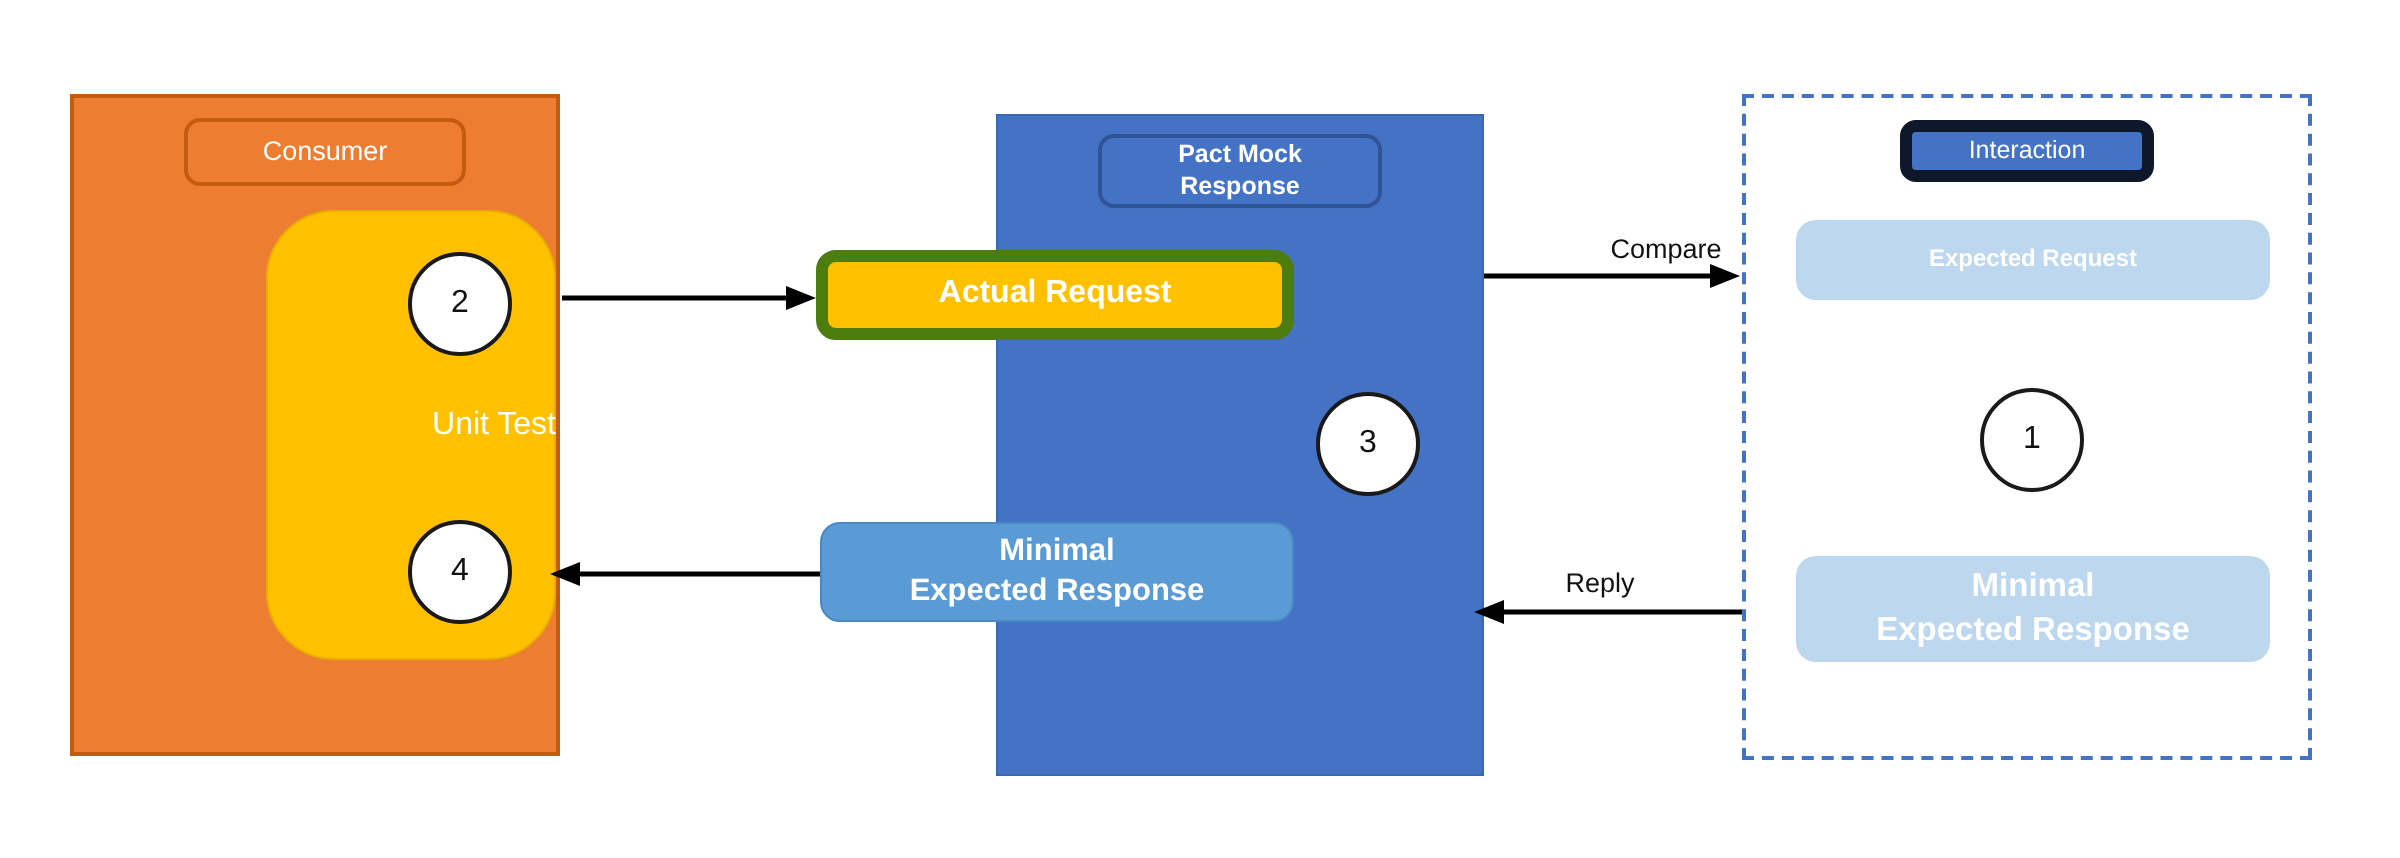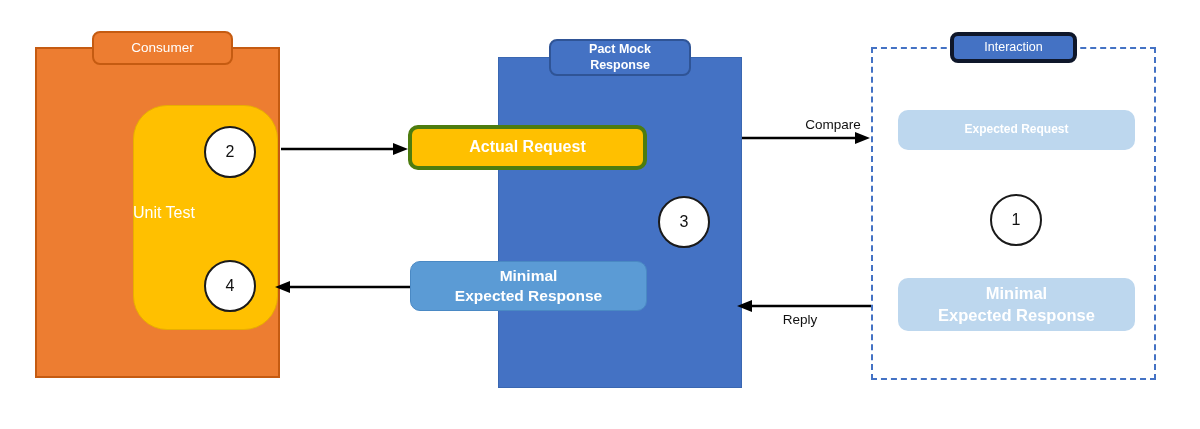--- a/index.html
+++ b/index.html
@@ -10,57 +10,57 @@
   .abs{position:absolute;box-sizing:border-box;}
 
   
   .consumer-box{left:35px;top:47px;width:245px;height:331px;background:#ED7D31;border:2px solid #C55B11;}
   .pact-box{left:498px;top:57px;width:244px;height:331px;background:#4472C4;border:1.5px solid #3A67B1;}
   .interaction-box{left:871px;top:47px;width:285px;height:333px;background:#ffffff;border:2px dashed #4472C4;}
 
   
   .tab{
     display:flex;align-items:center;justify-content:center;text-align:center;
-    color:#ffffff;border-radius:8px;line-height:1.25;
+    color:#ffffff;border-radius:8px;line-height:1.25;margin-top:28px;
   }
   .tab.orange{left:92px;top:31px;width:141px;height:34px;background:#ED7D31;border:2px solid #C55B11;font-size:13.5px;}
   .tab.blue-pact{left:549px;top:39px;width:142px;height:37px;background:#4472C4;border:2px solid #2F5496;font-size:12.5px;font-weight:bold;}
-  .tab.blue-int{left:950px;top:32px;width:127px;height:31px;background:#4472C4;border:4px solid #0f172a;font-size:12.5px;}
+  .tab.blue-int{left:950px;top:32px;width:127px;height:31px;background:#4472C4;border:6px solid #0f172a;font-size:12.5px;}
 
   
   .unit-test{
     left:133px;top:105px;width:145px;height:225px;background:#FFC000;
     border:1.5px solid #E8AE00;border-radius:34px;
   }
   .unit-test-label{
-    left:133px;top:204px;width:145px;text-align:left;color:#ffffff;font-size:16px;
+    left:133px;top:204px;width:145px;text-align:right;color:#ffffff;font-size:16px;
   }
   .node{
     display:flex;flex-direction:column;align-items:center;justify-content:center;
     text-align:center;color:#ffffff;border-radius:10px;font-weight:600;line-height:1.3;
   }
-  .actual-request{left:408px;top:125px;width:239px;height:45px;background:#FFC000;border:4px solid #4d7c0f;font-size:16px;}
+  .actual-request{left:408px;top:125px;width:239px;height:45px;background:#FFC000;border:6px solid #4d7c0f;font-size:16px;}
   .mid-response{left:410px;top:261px;width:237px;height:50px;background:#5B9BD5;border:1.5px solid #4A89C4;font-size:15.5px;}
   .expected-request{left:898px;top:110px;width:237px;height:40px;background:#BDD7EE;font-size:12px;}
   .right-response{left:898px;top:278px;width:237px;height:53px;background:#BDD7EE;font-size:16.5px;}
 
   
   .circle{
     width:52px;height:52px;border-radius:50%;background:#ffffff;border:2px solid #1a1a1a;
     display:flex;align-items:center;justify-content:center;color:#111;font-size:16px;
   }
   .c2{left:204px;top:126px;}
   .c4{left:204px;top:260px;}
   .c3{left:658px;top:196px;}
   .c1{left:990px;top:194px;}
 
   
   .arrow-label{color:#111;font-size:13.5px;text-align:center;}
   .compare-label{left:768px;top:117px;width:130px;}
-  .reply-label{left:735px;top:284px;width:130px;margin-top:28px;}
+  .reply-label{left:735px;top:284px;width:130px;}
 
   svg.arrows{left:0;top:0;width:1200px;height:429px;pointer-events:none;}
 </style>
 </head>
 <body>
 
 <div class="canvas">
 
   <div class="abs consumer-box"></div>
 

